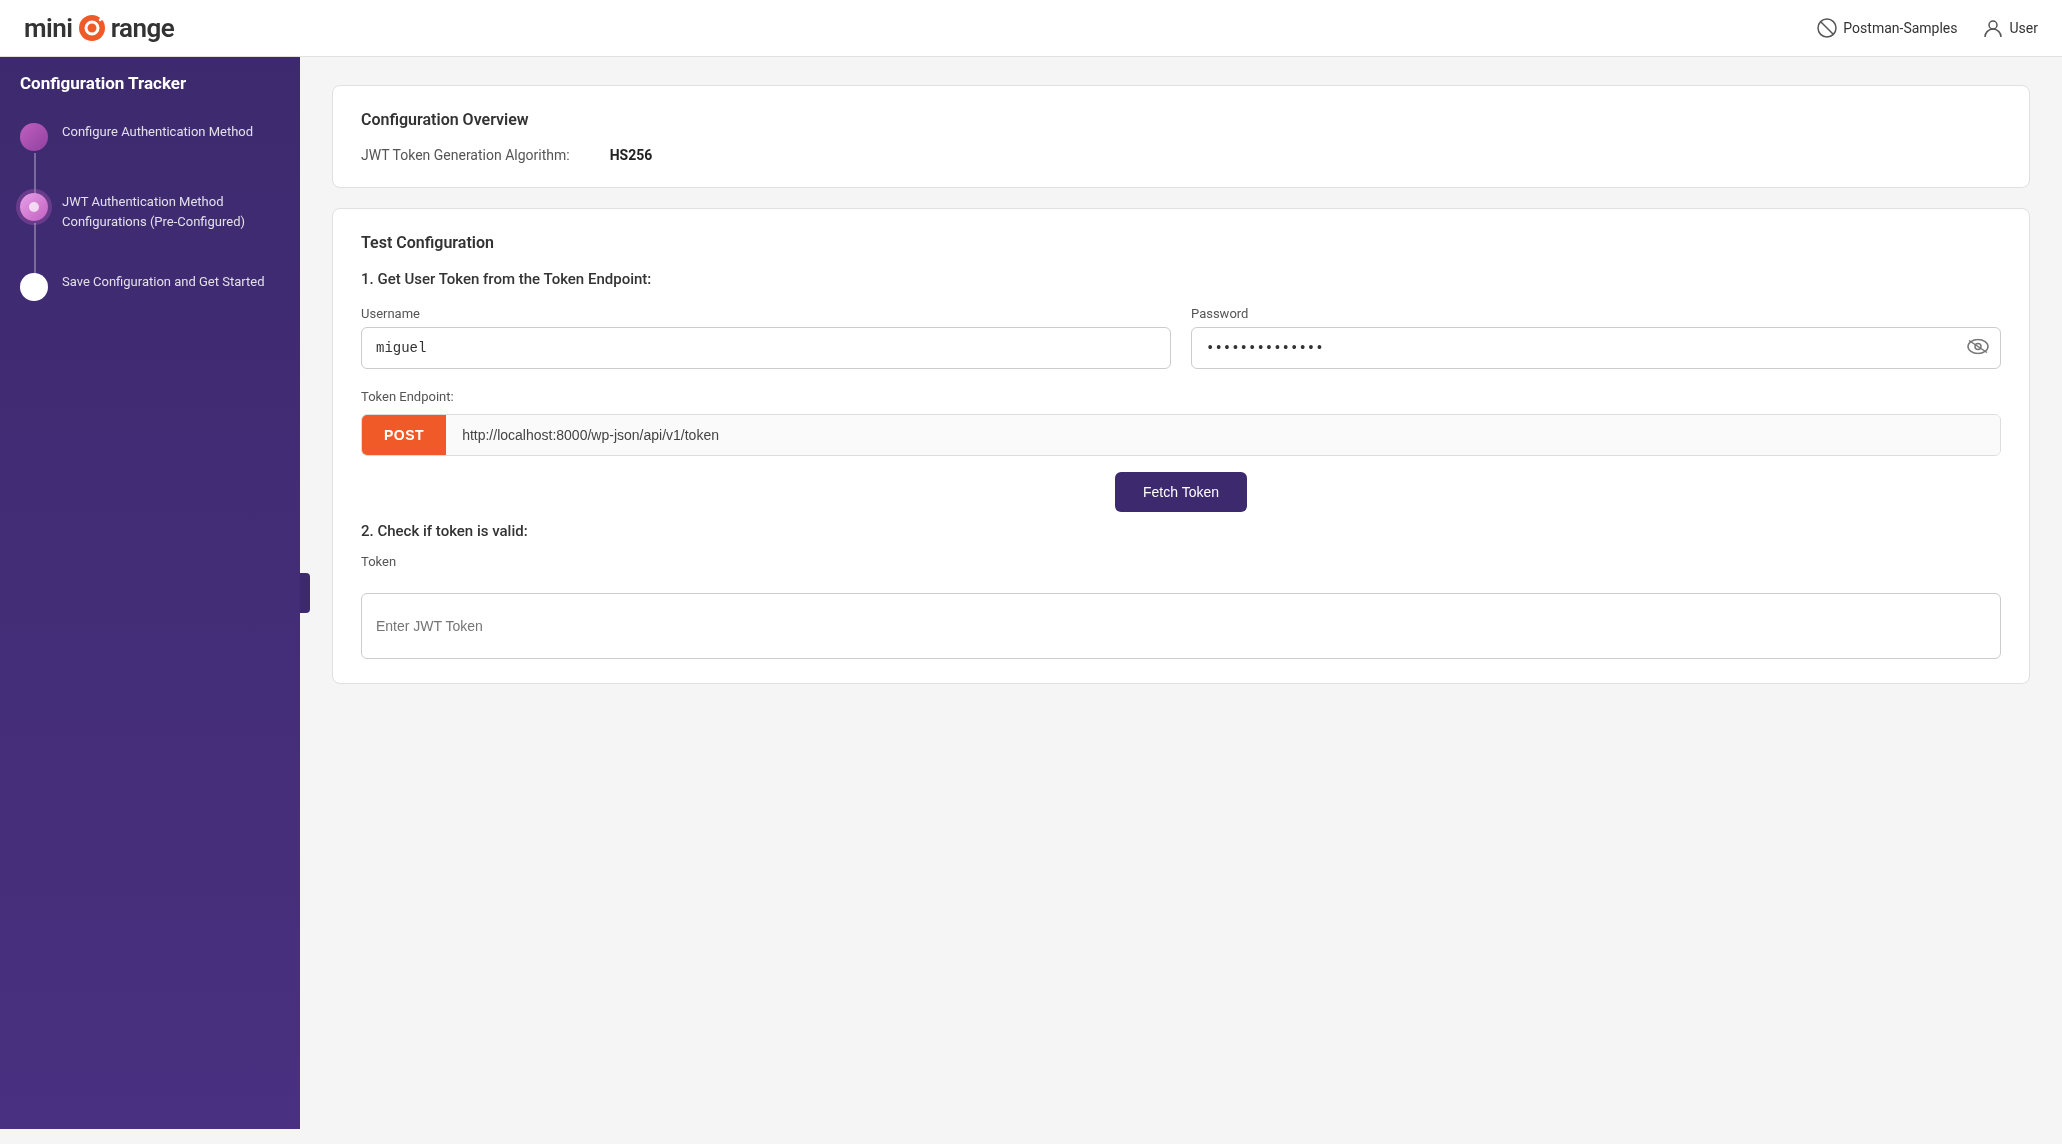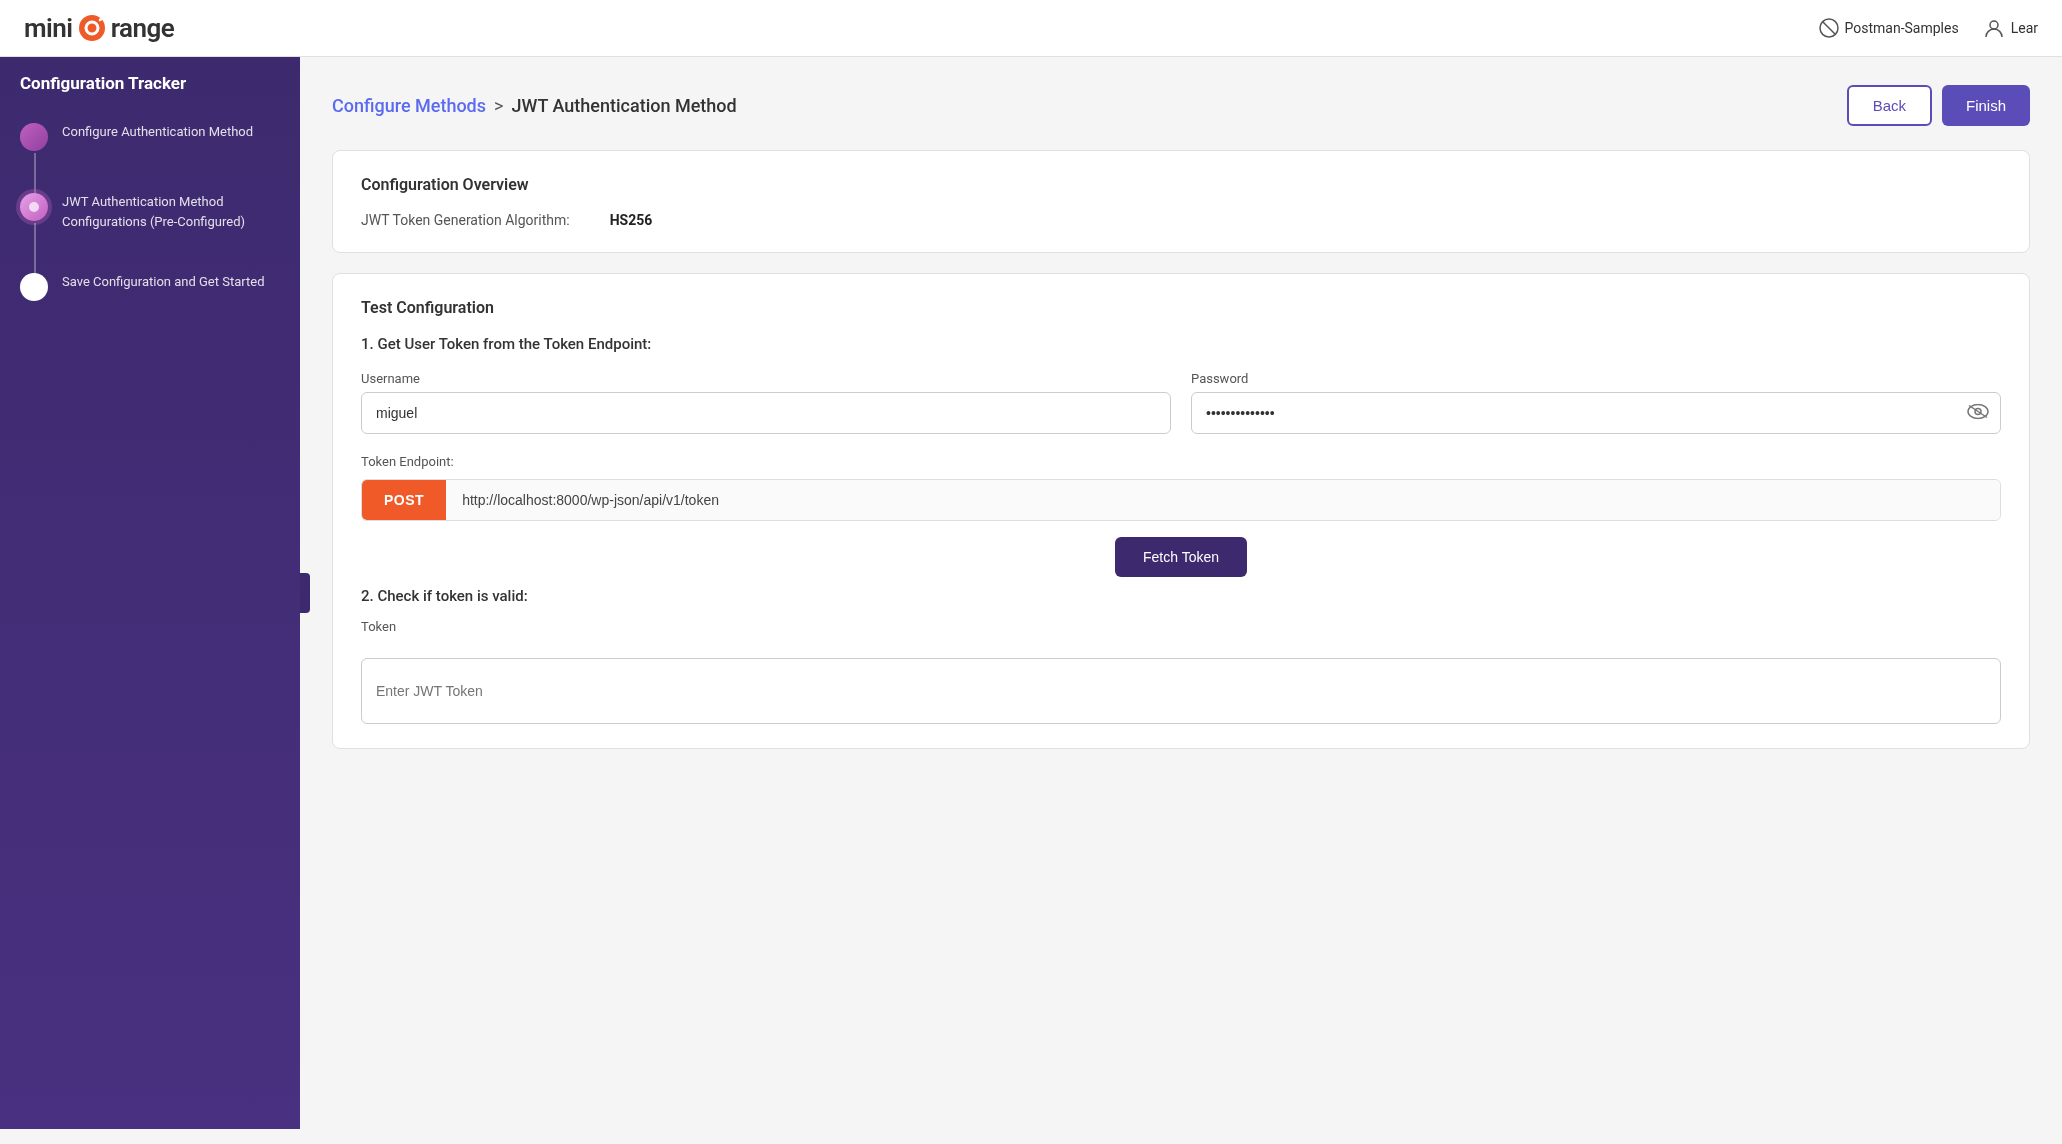--- a/index.html
+++ b/index.html
@@ -236,20 +236,21 @@
       color: #555;
     }
     .form-input {
       padding: 12px 14px;
       border: 1px solid #ccc;
       border-radius: 6px;
       font-size: 14px;
       color: #333;
       outline: none;
       width: 100%;
+      font-family: Liberation Mono, monospace;
     }
     .password-wrapper {
       position: relative;
     }
     .password-wrapper .form-input {
       padding-right: 44px;
     }
     .eye-icon {
       position: absolute;
       right: 12px;
@@ -362,21 +363,21 @@
         <circle cx="10" cy="10" r="9" stroke="#555" stroke-width="1.5"></circle>
         <line x1="4" y1="4" x2="16" y2="16" stroke="#555" stroke-width="1.5"></line>
       </svg>
       <span>Postman-Samples</span>
     </div>
     <div class="nav-item">
       <svg width="22" height="22" viewBox="0 0 22 22" fill="none">
         <circle cx="11" cy="8" r="4" stroke="#555" stroke-width="1.5"></circle>
         <path d="M3 20c0-4.4 3.6-8 8-8s8 3.6 8 8" stroke="#555" stroke-width="1.5" fill="none"></path>
       </svg>
-      <span>Lear</span>
+      <span>User</span>
     </div>
   </div>
 </nav>
 
 <div class="main-layout">
 
   <aside class="sidebar">
     <div class="sidebar-title">Configuration Tracker</div>
 
     <div class="tracker-items">
@@ -409,31 +410,20 @@
           <span class="tracker-label">Save Configuration and Get Started</span>
         </div>
       </div>
 
     </div>
     <div class="sidebar-edge"></div>
   </aside>
 
   <main class="main-content">
 
-    <div class="page-header">
-      <div class="breadcrumb">
-        <span class="breadcrumb-link">Configure Methods</span>
-        <span class="breadcrumb-sep">&gt;</span>
-        <span class="breadcrumb-current">JWT Authentication Method</span>
-      </div>
-      <div class="header-buttons">
-        <button class="btn-back">Back</button>
-        <button class="btn-finish">Finish</button>
-      </div>
-    </div>
 
     <div class="card">
       <div class="card-title">Configuration Overview</div>
       <div class="config-row">
         <span class="config-label">JWT Token Generation Algorithm:</span>
         <span class="config-value">HS256</span>
       </div>
     </div>
 
     <div class="card">

